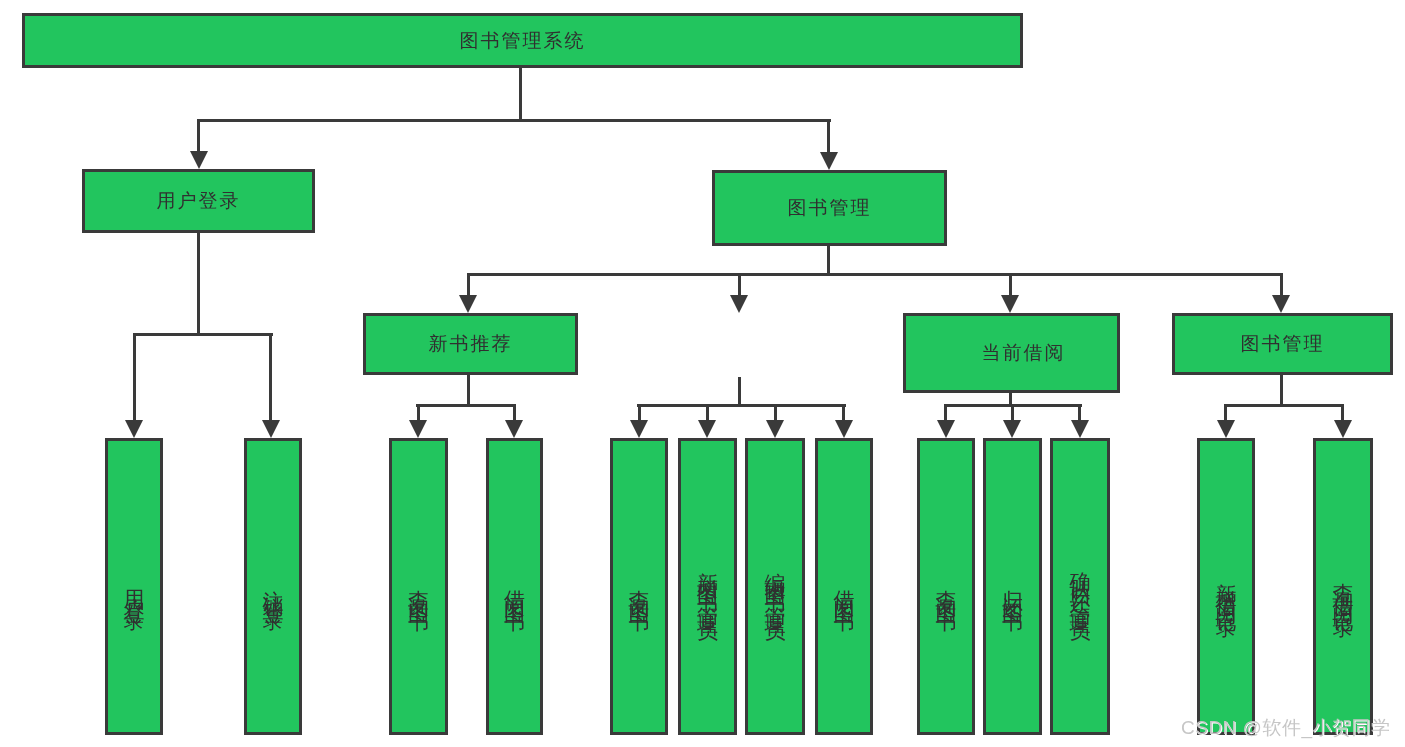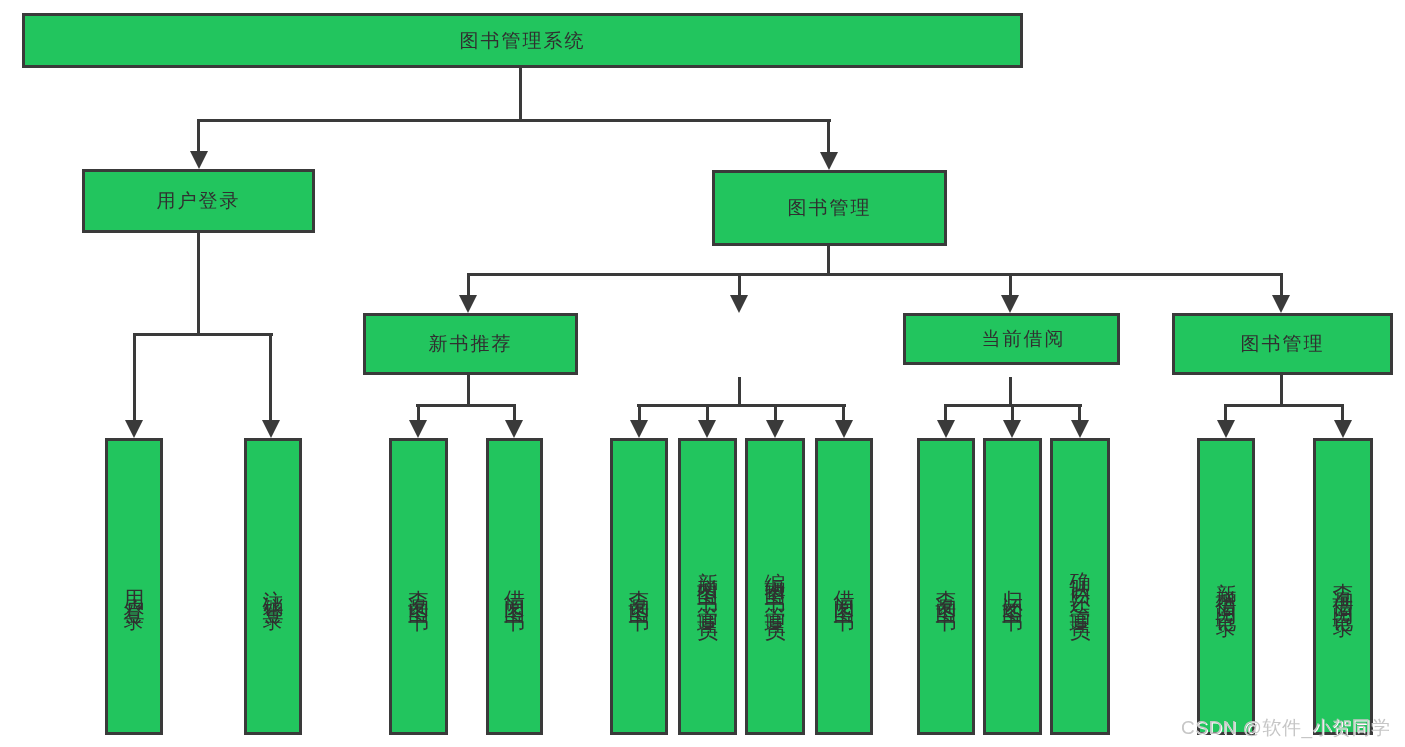--- a/index.html
+++ b/index.html
@@ -117,21 +117,21 @@
   <div class="box h" style="left:82px;top:169px;width:233px;height:64px;">
     <span>用户登录</span>
   </div>
   <div class="box h" style="left:712px;top:170px;width:235px;height:76px;">
     <span>图书管理</span>
   </div>
 
   <div class="box h" style="left:363px;top:313px;width:215px;height:62px;">
     <span>新书推荐</span>
   </div>
-  <div class="box h" style="left:903px;top:313px;width:217px;height:52px;padding-left:24px;">
+  <div class="box h" style="left:903px;top:313px;width:217px;height:80px;padding-left:24px;">
     <span>当前借阅</span>
   </div>
   <div class="box h" style="left:1172px;top:313px;width:221px;height:62px;">
     <span>图书管理</span>
   </div>
 
   <div class="box v" style="left:105px;top:438px;width:58px;height:297px;">
     <span>用户登录</span>
   </div>
   <div class="box v" style="left:244px;top:438px;width:58px;height:297px;">

